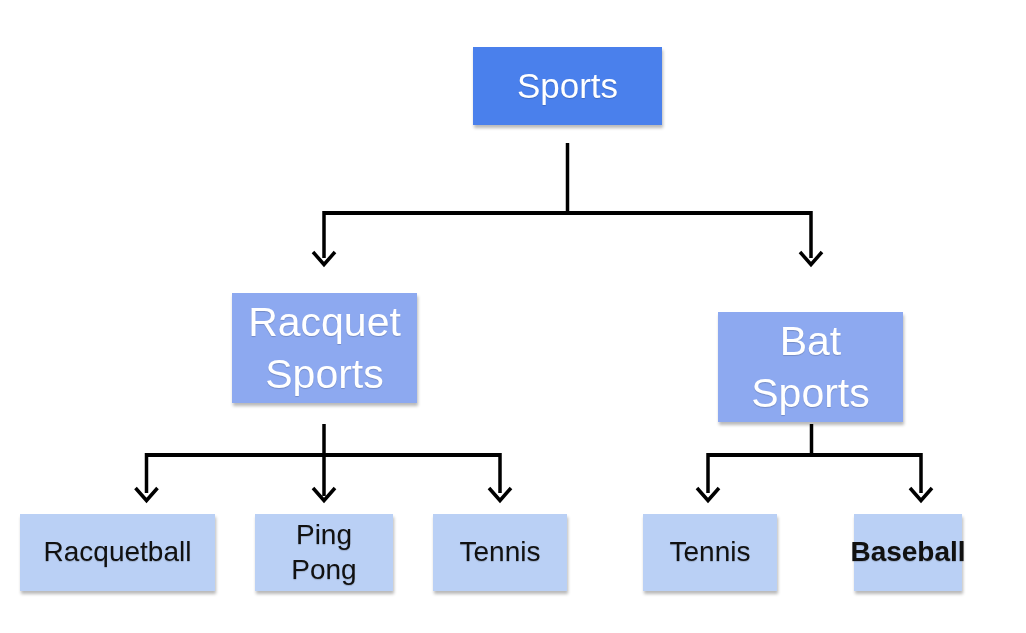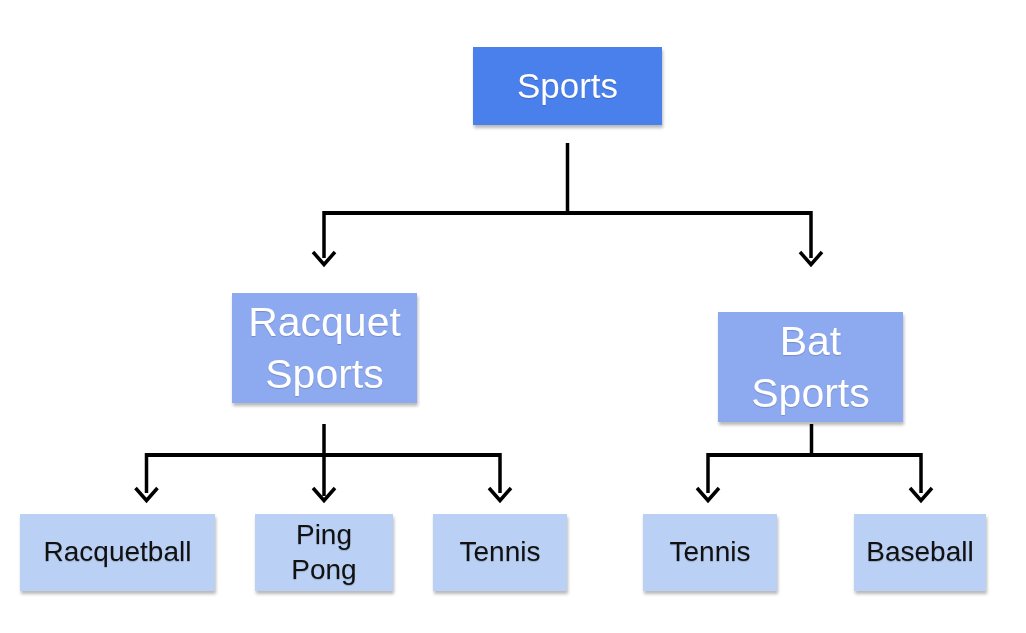--- a/index.html
+++ b/index.html
@@ -60,21 +60,21 @@
     font-size: 28px;
     line-height: 1.22;
     top: 514px; height: 77px;
   }
   #node-racquet-sports { left: 232px; }
   #node-bat-sports     { left: 718px; margin-top: 19px; }
   #node-racquetball { left: 20px;  width: 195px; }
   #node-ping-pong   { left: 255px; width: 138px; align-items: center; }
   #node-tennis      { left: 433px; width: 134px; }
   #node-cricket     { left: 643px; width: 134px; }
-  #node-baseball    { left: 854px; width: 132px; }
+  #node-baseball    { left: 854px; width: 108px; font-weight: bold; }
 </style>
 </head>
 <body>
 
 <div class="canvas">
 
   <svg class="connector-layer" viewBox="0 0 1026 633" xmlns="http://www.w3.org/2000/svg" fill="none" stroke="#000000">
 
     <g>
       <path d="M567.5 143 V215" stroke-width="3.5"></path>

